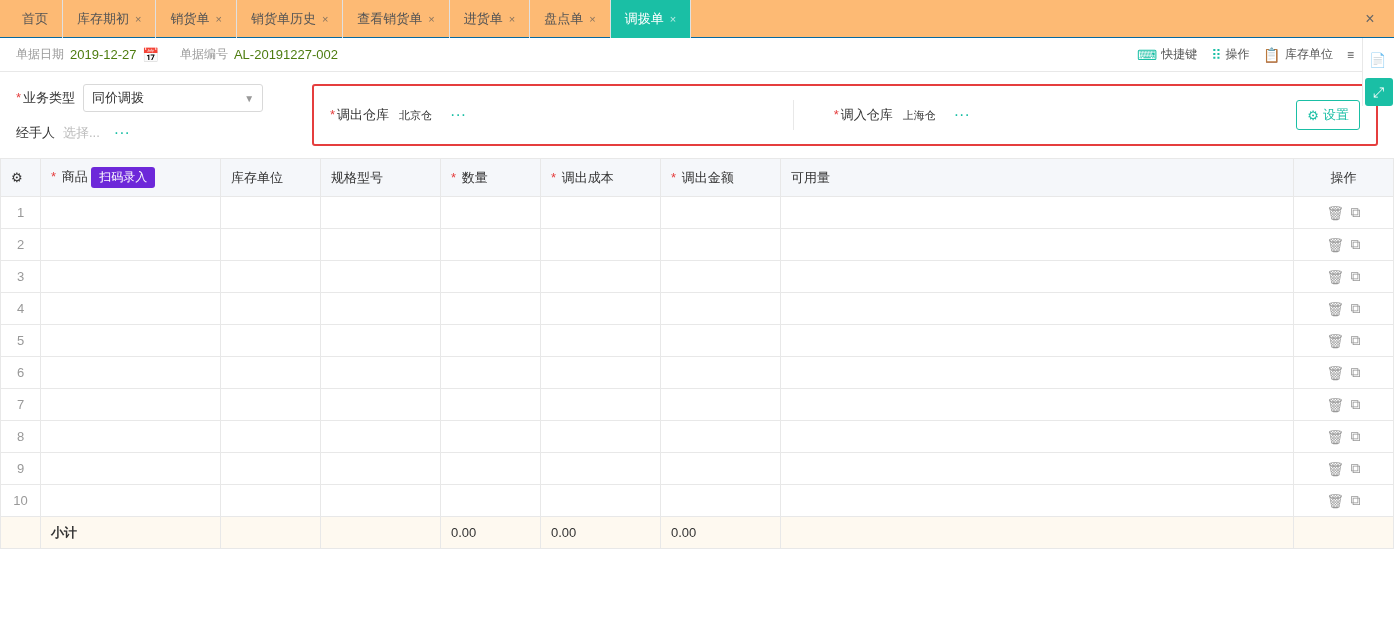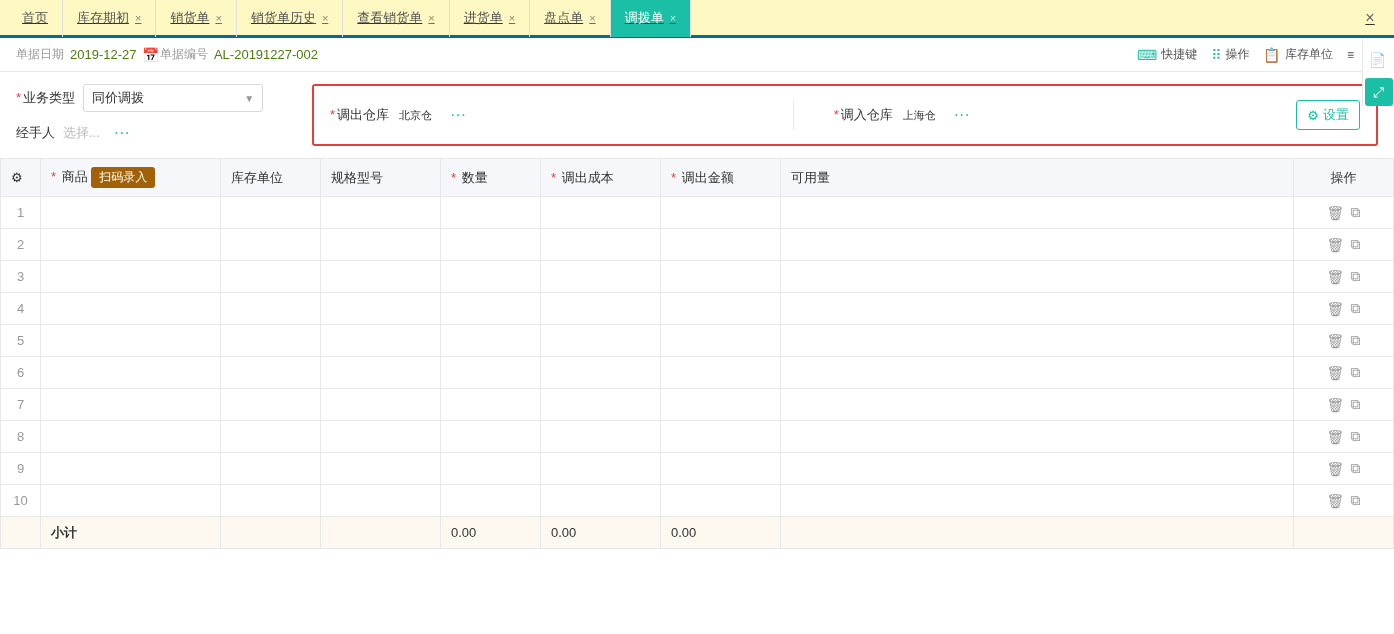--- a/index.html
+++ b/index.html
@@ -1,42 +1,42 @@
 <!DOCTYPE html>
 <html><head>
   <meta charset="utf-8">
   <style>
     * { box-sizing: border-box; margin: 0; padding: 0; }
     body { font-family: "Microsoft YaHei", "PingFang SC", sans-serif; font-size: 13px; color: #333; background: #fff; overflow: hidden; }
 
     
     .tab-bar {
-      display: flex; align-items: center; background: #fef9c3; border-bottom: 3px solid #0369a1;
-      height: 38px; padding: 0 8px; text-decoration: underline;
+      display: flex; align-items: center; background: #fdba74; border-bottom: 1px solid #0369a1;
+      height: 38px; padding: 0 8px;
     }
     .tab-item {
       display: flex; align-items: center; padding: 0 14px; height: 38px; cursor: pointer;
       font-size: 13px; color: #555; border-right: 1px solid #e0e0e0; white-space: nowrap;
       position: relative;
     }
     .tab-item.active {
       background: #1abfa5; color: #fff; font-weight: 500;
     }
     .tab-close {
       margin-left: 6px; font-size: 11px; cursor: pointer; opacity: 0.7;
     }
     .tab-bar-close {
       margin-left: auto; width: 32px; height: 32px; display: flex; align-items: center; justify-content: center;
       cursor: pointer; font-size: 16px; color: #666;
     }
 
     
     .toolbar {
       display: flex; align-items: center; padding: 8px 16px; border-bottom: 1px solid #e8e8e8;
-      background: #fff; 
+      background: #fff; gap: 20px;
     }
     .toolbar-item {
       display: flex; align-items: center; gap: 6px; font-size: 13px; color: #333;
     }
     .toolbar-label { color: #999; font-size: 12px; }
     .toolbar-value { color: #4d7c0f; font-size: 13px; }
     .toolbar-icon { color: #1abfa5; cursor: pointer; font-size: 14px; }
     .toolbar-right {
       margin-left: auto; display: flex; align-items: center; gap: 14px;
     }
@@ -91,21 +91,21 @@
     }
     td {
       padding: 6px 10px; border: 1px solid #e8e8e8; font-size: 13px; color: #333;
       height: 32px;
     }
     .row-num { color: #999; text-align: center; width: 40px; }
     .col-action { text-align: center; }
 
     
     .scan-btn {
-      background: #a16207; color: #fff; border: none; border-radius: 3px;
+      background: #6d28d9; color: #fff; border: none; border-radius: 3px;
       padding: 2px 8px; font-size: 12px; cursor: pointer; white-space: nowrap;
     }
 
     
     .action-icons { display: flex; align-items: center; justify-content: center; gap: 6px; }
     .act-icon { font-size: 14px; color: #999; cursor: pointer; }
 
     
     .subtotal-row td { background: #fef9f0; color: #333; font-weight: 500; }
 

